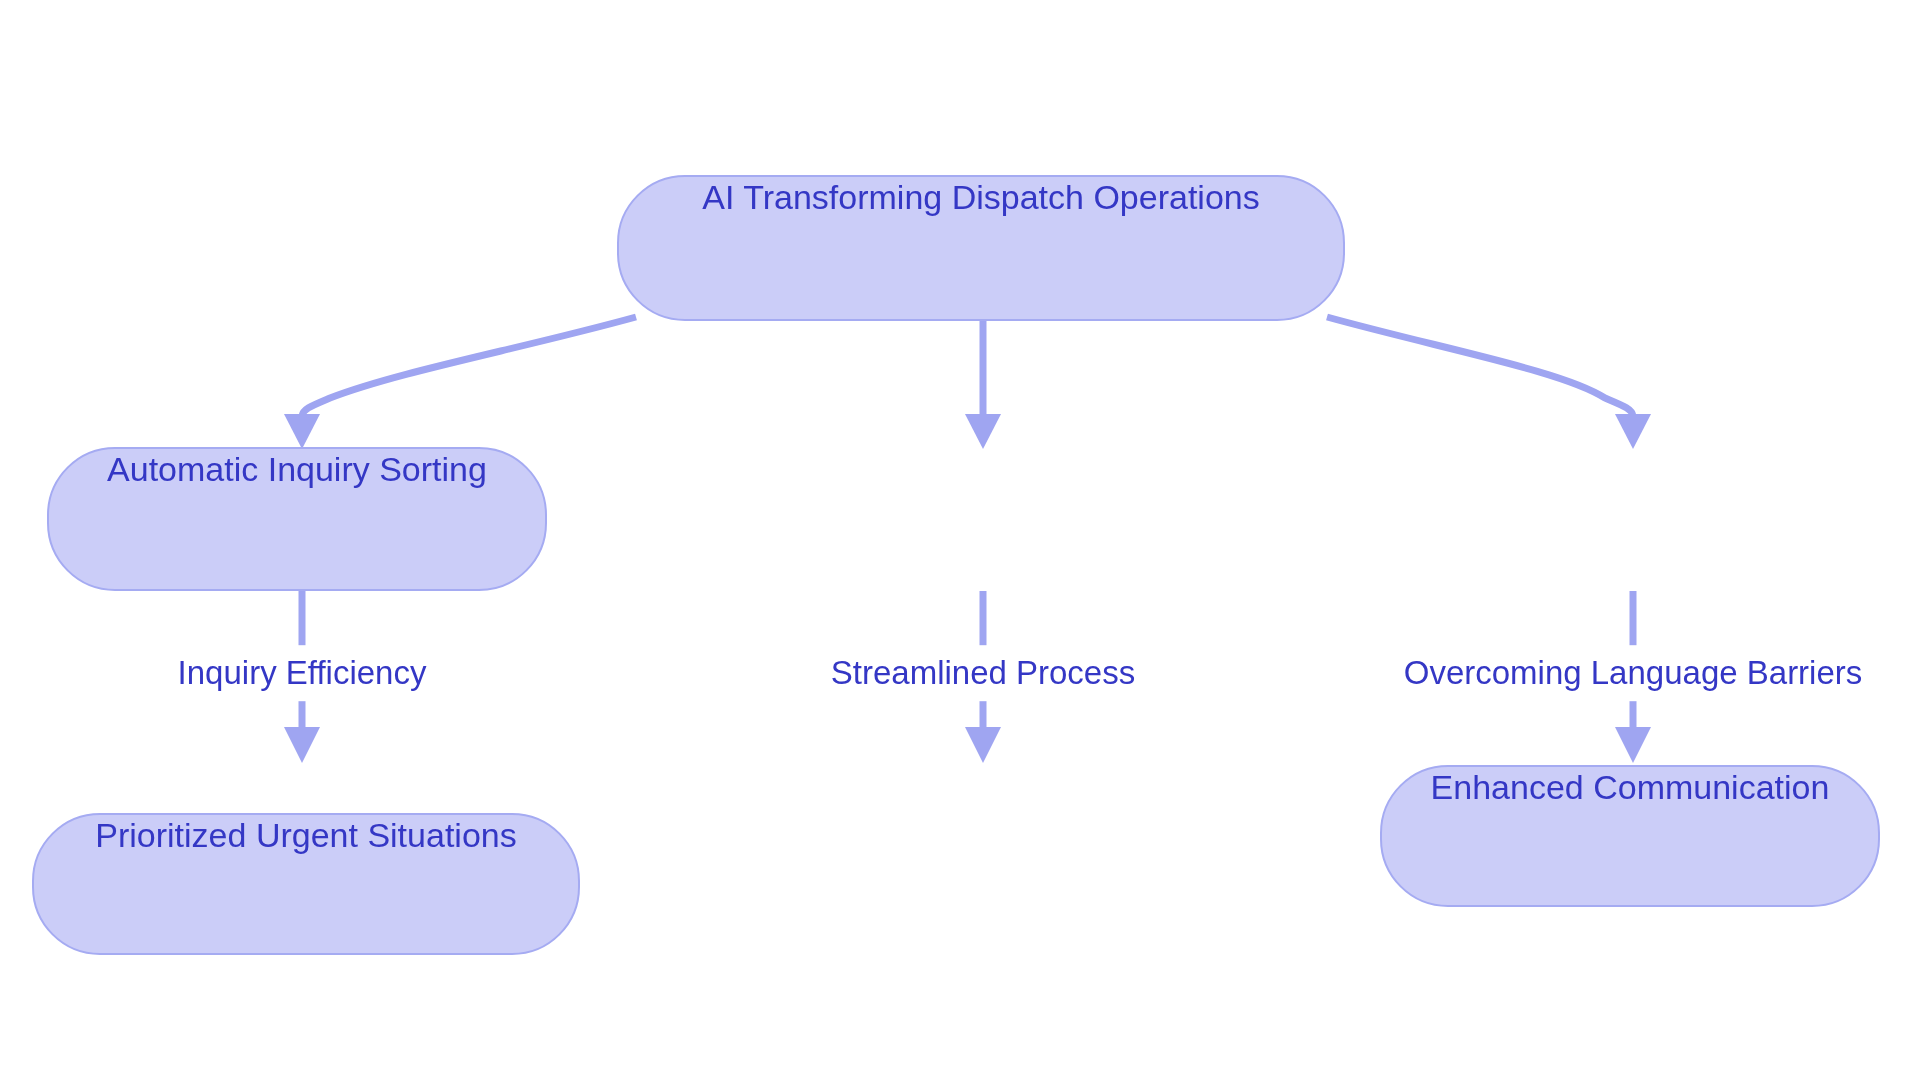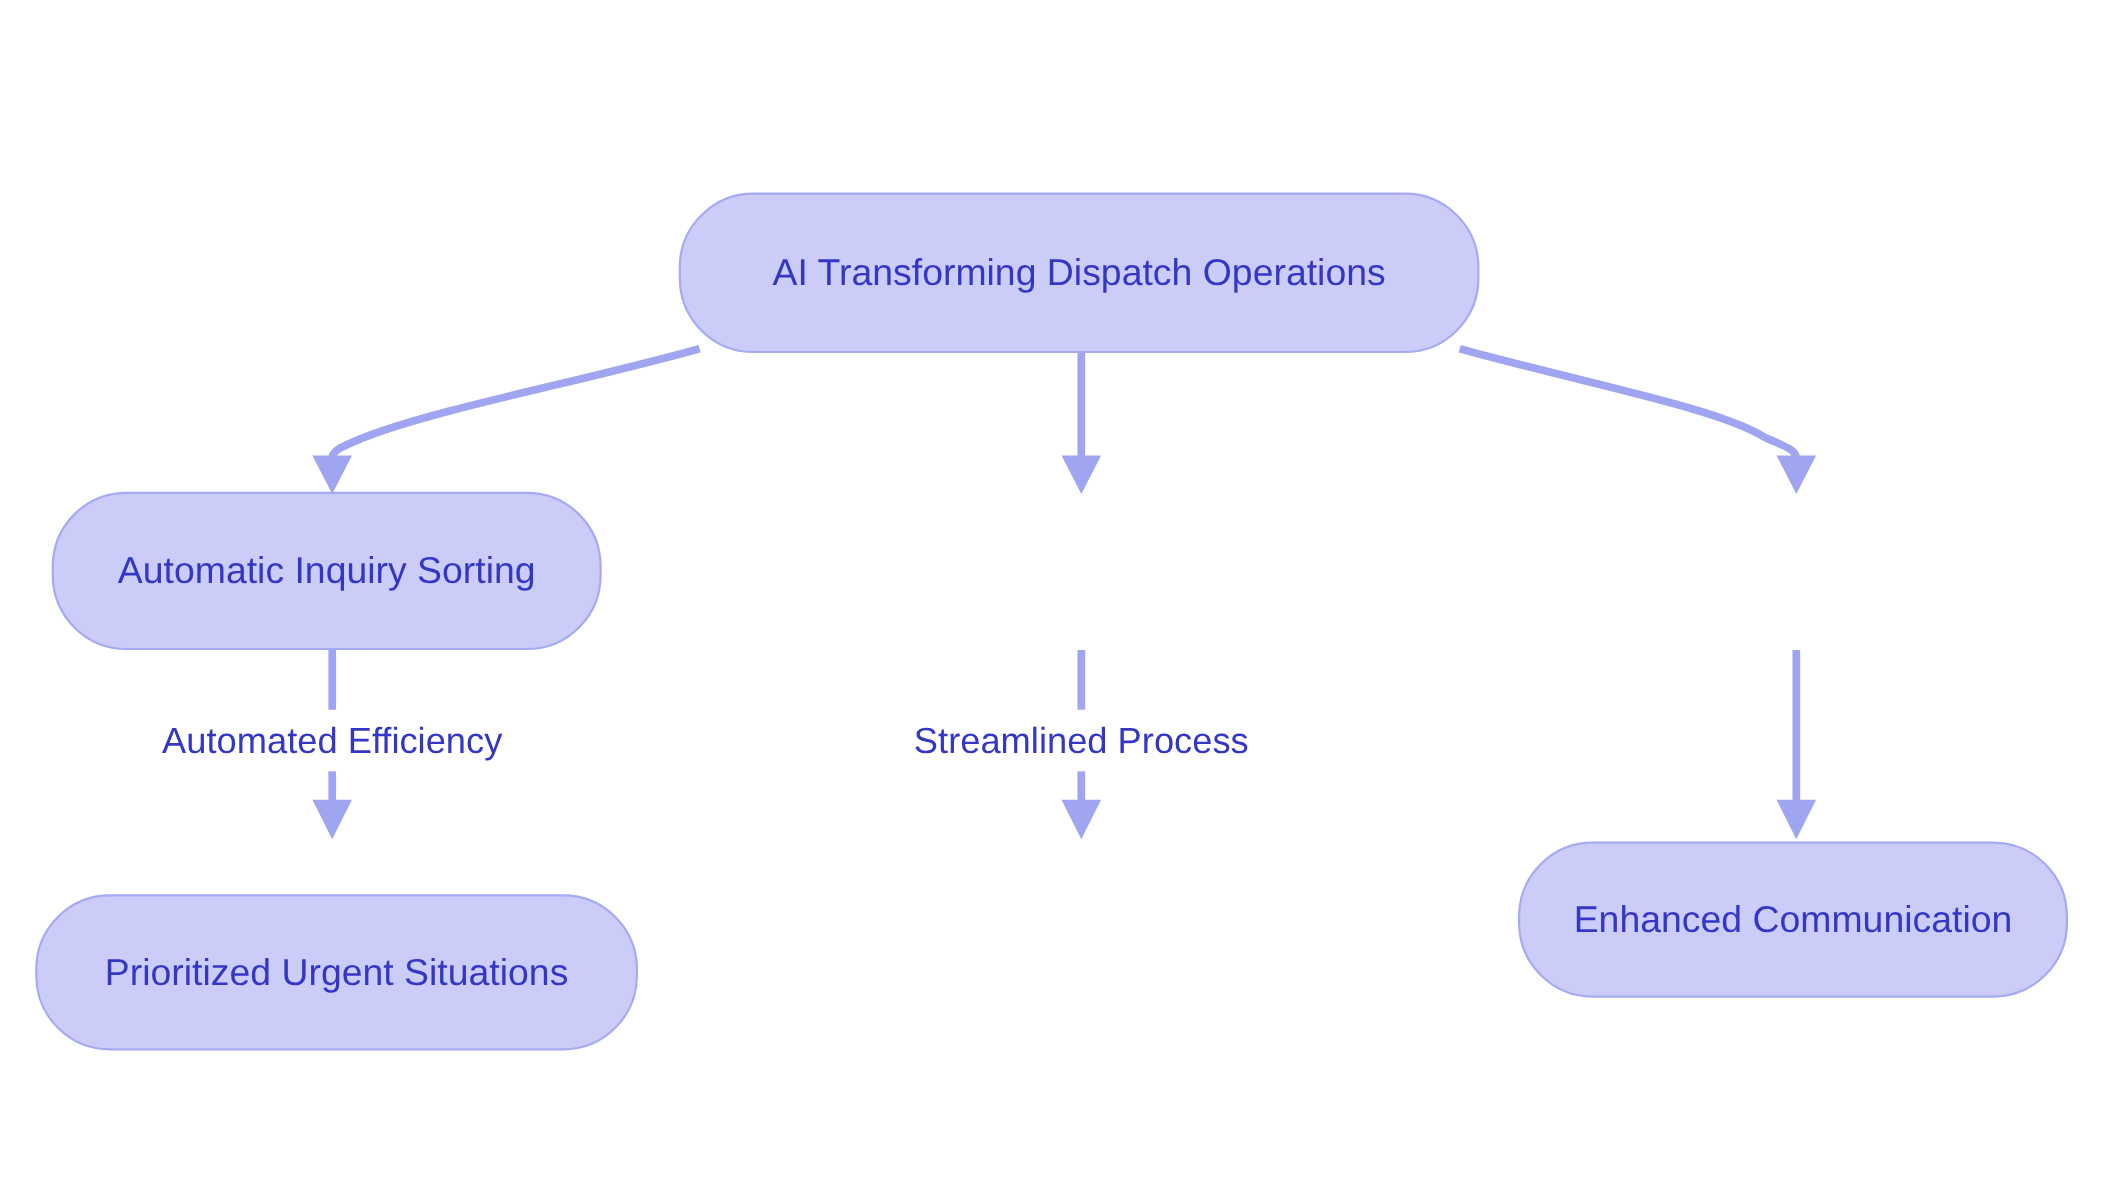--- a/index.html
+++ b/index.html
@@ -30,21 +30,20 @@
     fill:var(--arrow);
     stroke:none;
   }
   .node{
     position:absolute;
     box-sizing:border-box;
     background:var(--node-fill);
     border:2.5px solid var(--node-border);
     border-radius:68px;
     display:flex;
-    align-items:center;
     justify-content:center;
     color:var(--text-color);
     font-size:34px;
     line-height:1.2;
     z-index:2;
     white-space:nowrap;
   }
   .edge-label{
     position:absolute;
     transform:translate(-50%,-50%);
@@ -101,18 +100,19 @@
 
   <div class="node" style="left:32px;top:765px;width:548px;height:142px;margin-top:48px;">
     <span>Prioritized Urgent Situations</span>
   </div>
 
 
   <div class="node" style="left:1380px;top:765px;width:500px;height:142px;">
     <span>Enhanced Communication</span>
   </div>
 
-  <div class="edge-label" style="left:302px;top:673px;">Automated Efficiency</div>
+  <div class="edge-label" style="left:302px;top:673px;">Inquiry Efficiency</div>
 
   <div class="edge-label" style="left:983px;top:673px;">Streamlined Process</div>
 
+  <div class="edge-label" style="left:1633px;top:673px;">Overcoming Language Barriers</div>
 
 </div>
 
 </body></html>

